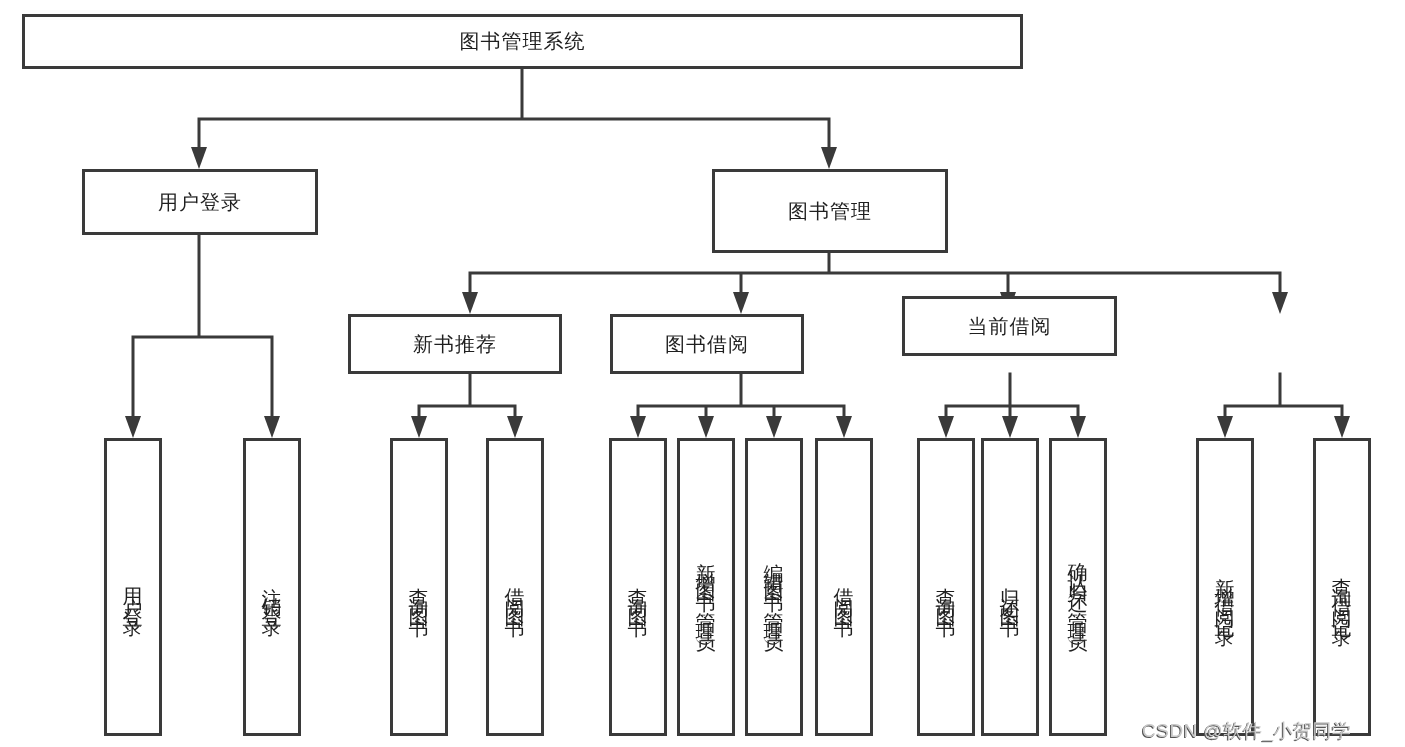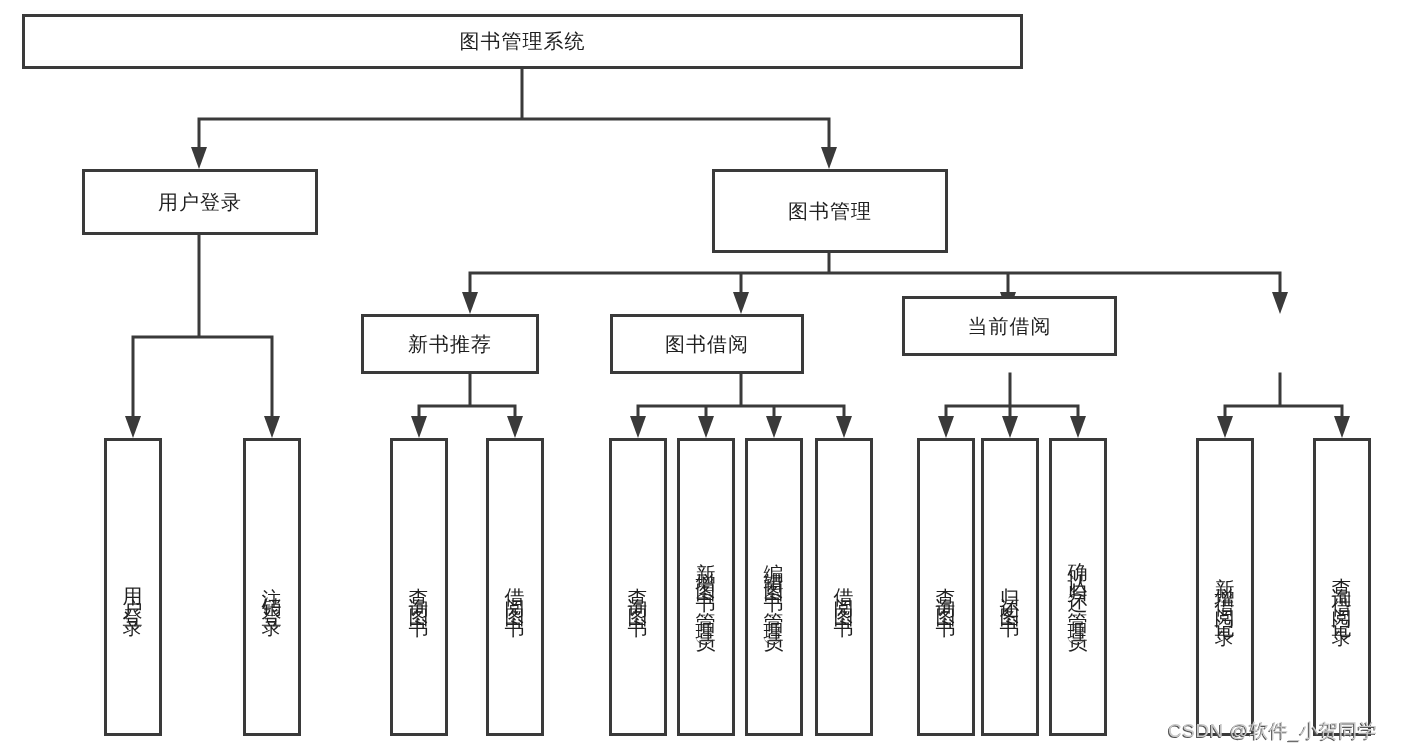--- a/index.html
+++ b/index.html
@@ -49,21 +49,21 @@
   .node.v span {
     writing-mode: vertical-rl;
     text-orientation: mixed;
     font-size: 20px;
     letter-spacing: 10px;
     line-height: 1;
     margin-bottom: -10px; 
   }
   #watermark {
     position: absolute;
-    left: 1168px;
+    left: 1142px;
     top: 718px;
     font-size: 19px;
     letter-spacing: 0.5px;
     color: var(--watermark);
     text-shadow: -1px 1px 0 var(--watermark-shadow);
     white-space: nowrap;
   }
 </style>
 </head>
 <body>
@@ -106,21 +106,21 @@
     <span>图书管理系统</span>
   </div>
 
   <div class="node h" style="left:82px;top:169px;width:236px;height:66px">
     <span>用户登录</span>
   </div>
   <div class="node h" style="left:712px;top:169px;width:236px;height:84px">
     <span>图书管理</span>
   </div>
 
-  <div class="node h" style="left:361px;top:314px;width:178px;height:60px">
+  <div class="node h" style="left:348px;top:314px;width:214px;height:60px">
     <span>新书推荐</span>
   </div>
   <div class="node h" style="left:610px;top:314px;width:194px;height:60px">
     <span>图书借阅</span>
   </div>
   <div class="node h" style="left:902px;top:296px;width:215px;height:60px">
     <span>当前借阅</span>
   </div>
 
   <div class="node v" style="left:104px;top:438px;width:58px;height:298px">

